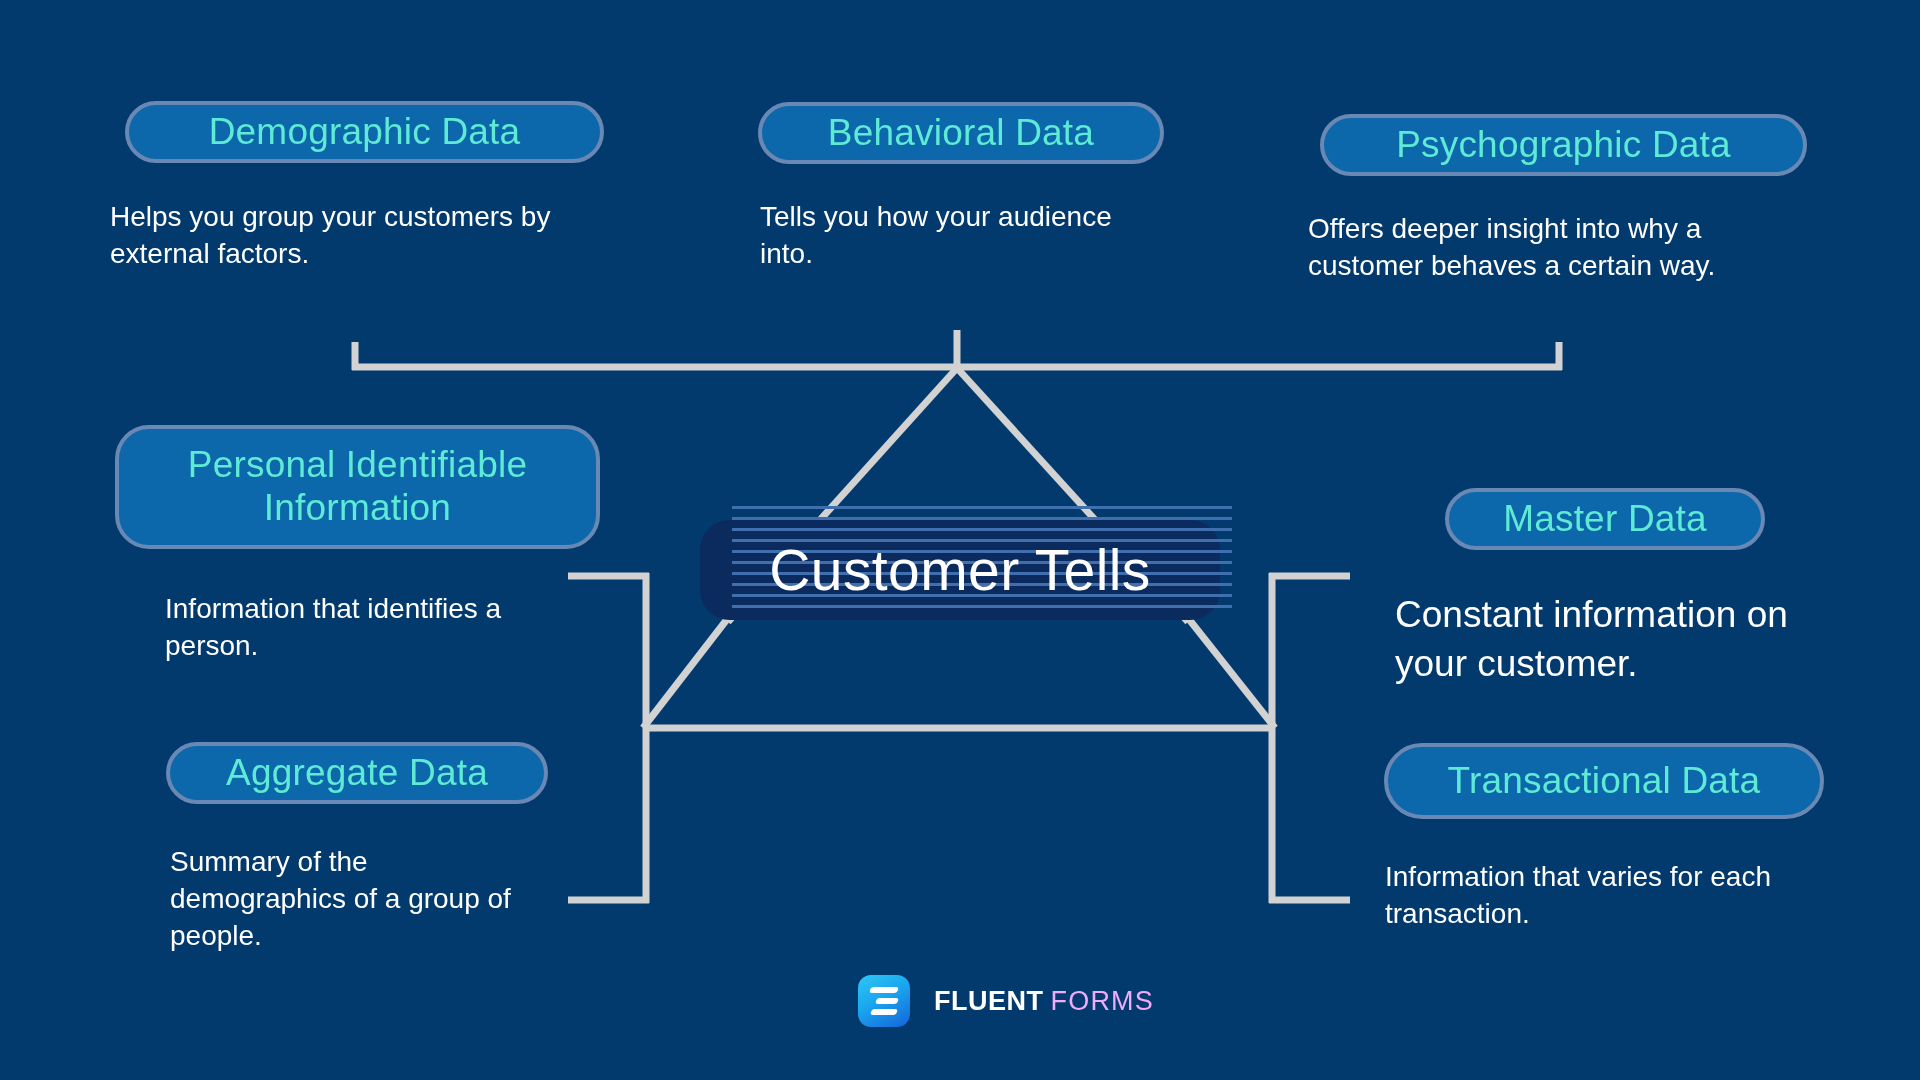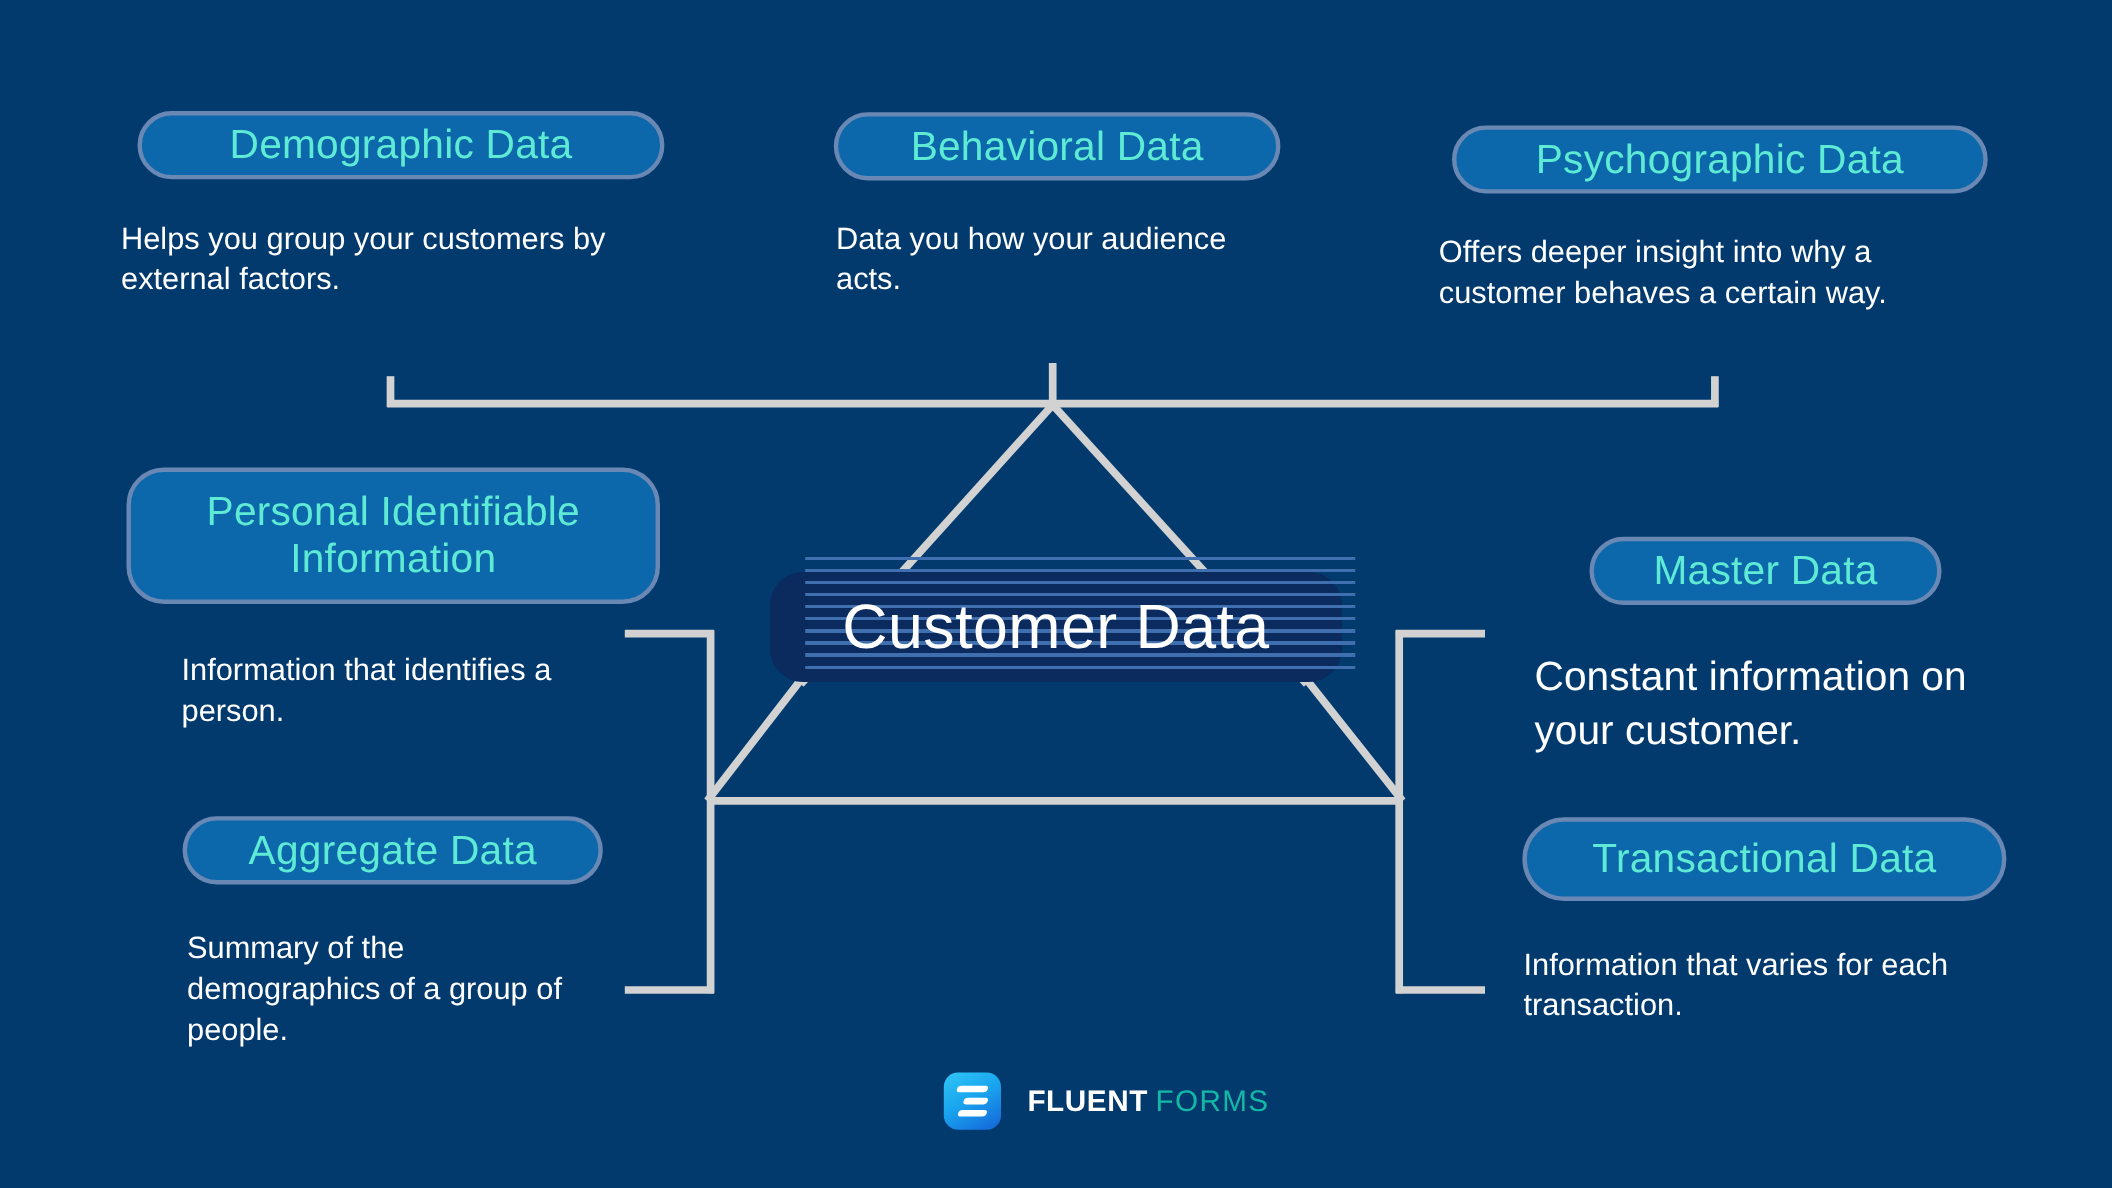--- a/index.html
+++ b/index.html
@@ -103,21 +103,21 @@
     border-radius:3px;
     transform:skewX(-18deg);
   }
   #brand-mark .bar.b2 { width:22px; align-self:flex-end; margin-right:12px; }
   #brand-mark .bar.b3 { width:26px; }
   #brand-text { display:flex; align-items:baseline; gap:7px; }
   #brand-fluent {
     color:#ffffff; font-size:27px; font-weight:bold; letter-spacing:.5px;
   }
   #brand-forms {
-    color:#14b8a6; font-size:27px; font-weight:300; letter-spacing:1.2px;
+    color:#f0abfc; font-size:27px; font-weight:300; letter-spacing:1.2px;
   }
 </style>
 </head>
 <body>
 
 <div id="stage">
 
   <svg id="connectors" viewBox="0 0 1920 1080" preserveAspectRatio="none">
     <g stroke="#d2d2d2" stroke-width="7" fill="none" stroke-linecap="butt">
 
@@ -147,21 +147,21 @@
   </svg>
 
   <div class="pill" style="left:125px; top:101px; width:479px; height:62px; font-size:37px;">
     <span>Demographic Data</span>
   </div>
   <div class="caption" style="left:110px; top:198px; width:510px; font-size:28px;">Helps you group your customers by external factors.</div>
 
   <div class="pill" style="left:758px; top:102px; width:406px; height:62px; font-size:37px;">
     <span>Behavioral Data</span>
   </div>
-  <div class="caption" style="left:760px; top:198px; width:402px; font-size:28px;">Data you how your audience acts.</div>
+  <div class="caption" style="left:760px; top:198px; width:402px; font-size:28px;">Tells you how your audience into.</div>
 
   <div class="pill" style="left:1320px; top:114px; width:487px; height:62px; font-size:37px;">
     <span>Psychographic Data</span>
   </div>
   <div class="caption" style="left:1308px; top:210px; width:510px; font-size:28px;">Offers deeper insight into why a customer behaves a certain way.</div>
 
   <div class="pill two-line" style="left:115px; top:425px; width:485px; height:124px; font-size:37px;">
     <span>Personal Identifiable Information</span>
   </div>
   <div class="caption" style="left:165px; top:590px; width:390px; font-size:28px;">Information that identifies a person.</div>
@@ -177,21 +177,21 @@
   <div class="caption" style="left:1395px; top:590px; width:425px; font-size:37px;">Constant information on your customer.</div>
 
   <div class="pill" style="left:1384px; top:743px; width:440px; height:76px; font-size:37px;">
     <span>Transactional Data</span>
   </div>
   <div class="caption" style="left:1385px; top:858px; width:440px; font-size:28px;">Information that varies for each transaction.</div>
 
   <div id="center-node" style="left:700px; top:520px; width:520px; height:100px;">
     <div id="center-plate"></div>
     <div id="center-stripes" style="left:32px; top:-14px; width:500px; height:104px;"></div>
-    <div id="center-label">Customer Data</div>
+    <div id="center-label">Customer Tells</div>
   </div>
 
   <div id="brand" style="left:830px; top:975px;">
     <div id="brand-mark">
       <span class="bar b1"></span>
       <span class="bar b2"></span>
       <span class="bar b3"></span>
     </div>
     <div id="brand-text">
       <span id="brand-fluent">FLUENT</span>

